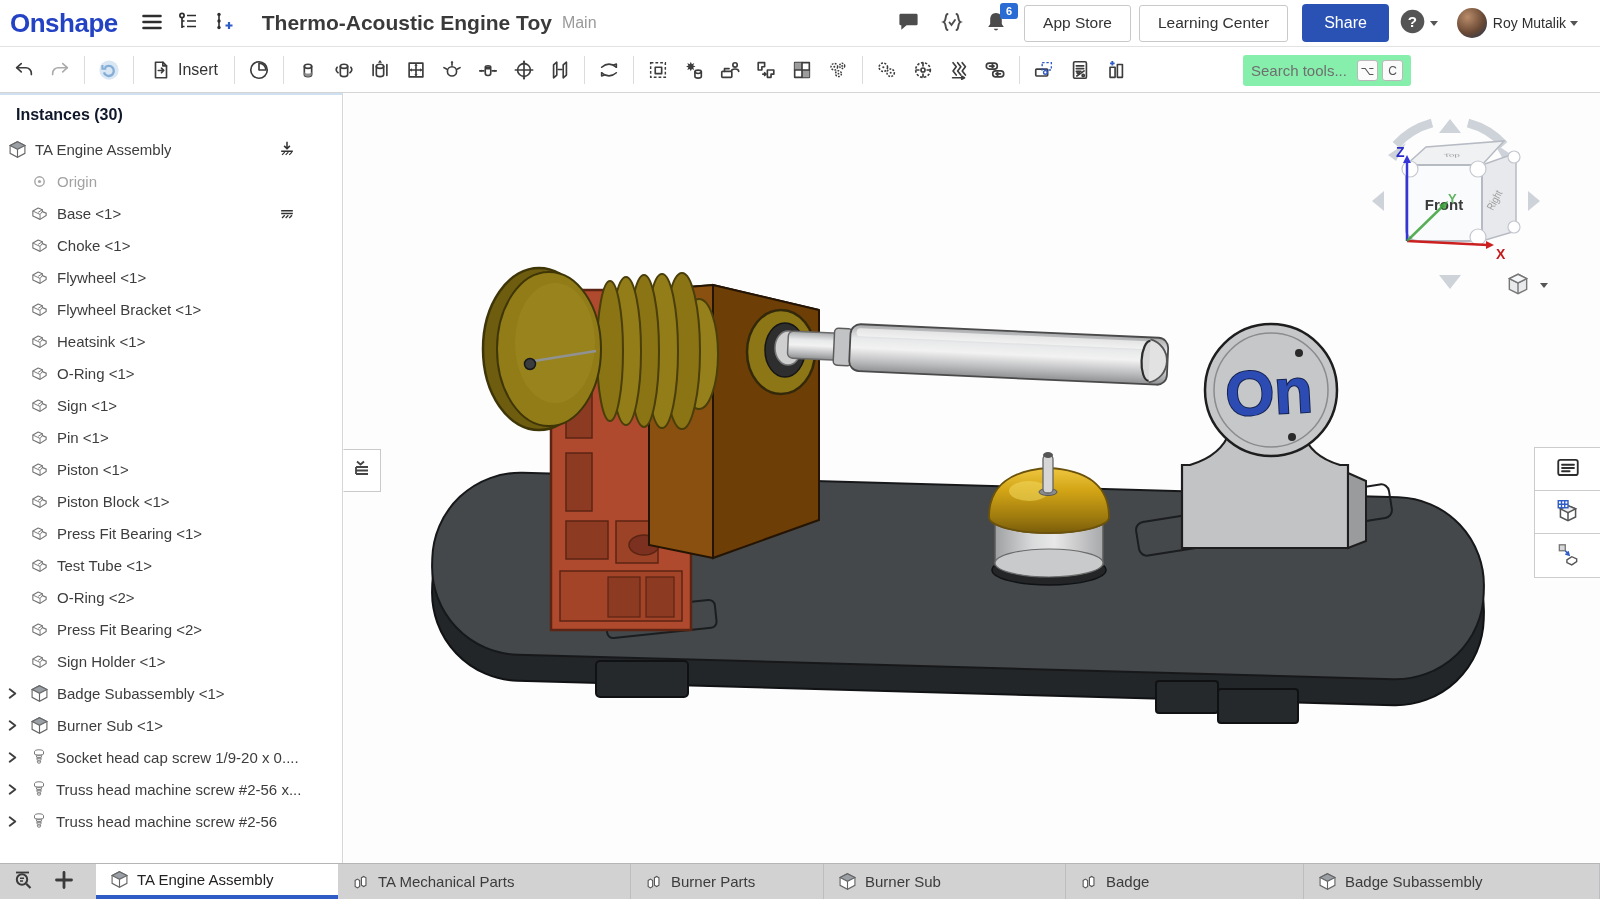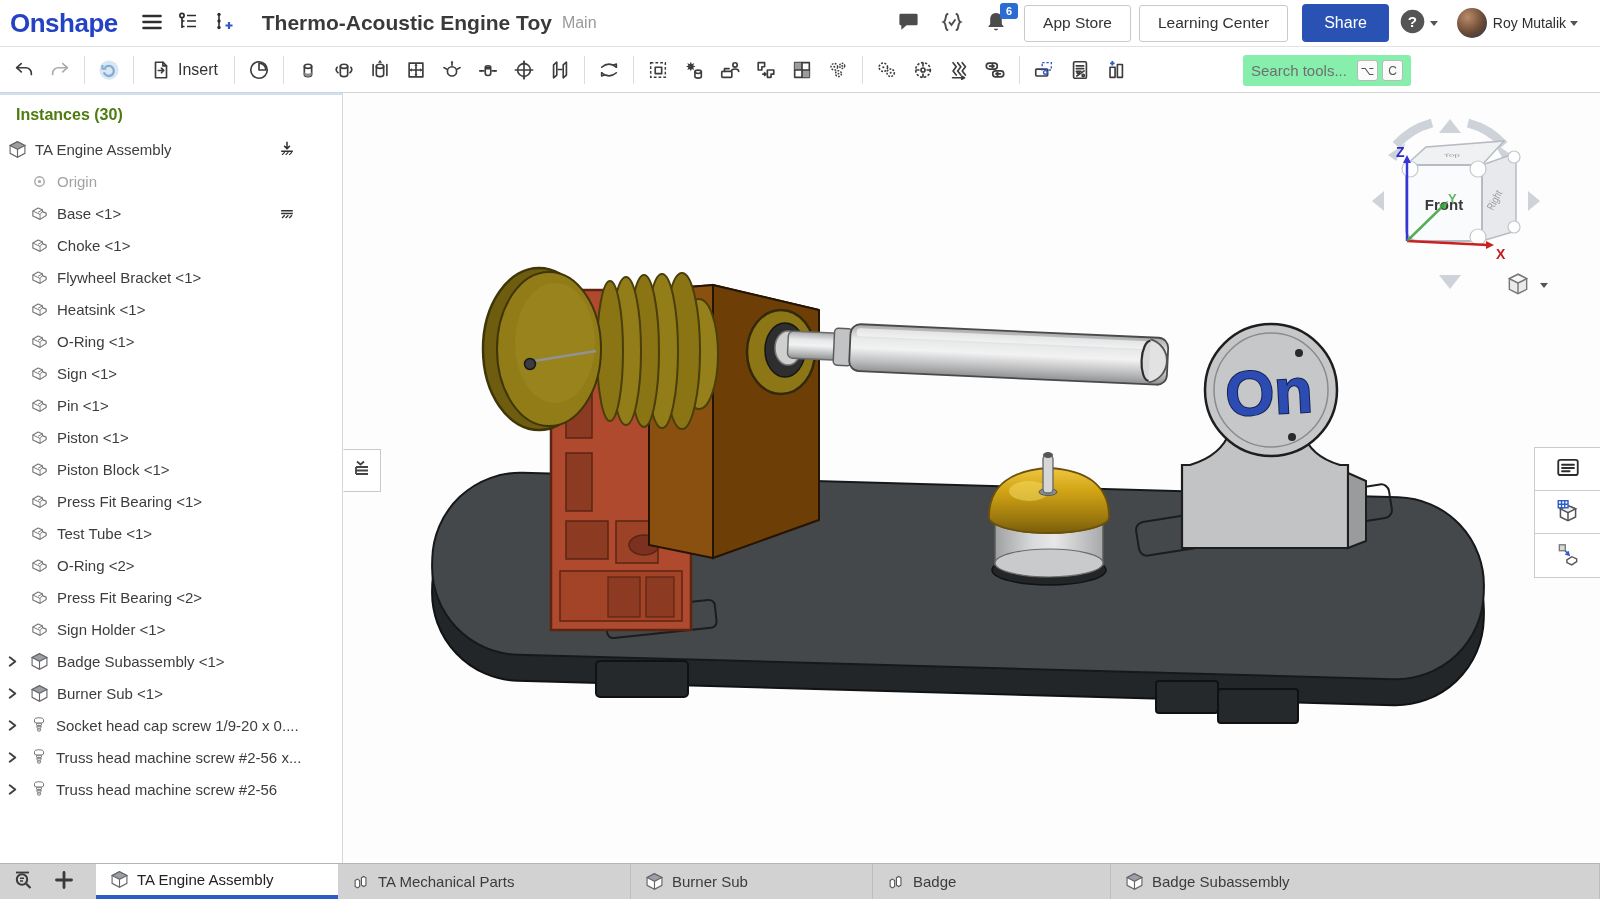--- a/index.html
+++ b/index.html
@@ -43,21 +43,21 @@
   #search-tools { position:absolute; left:1243px; top:8px; width:168px; height:31px; background:#86efac;
                   border-radius:3px; display:flex; align-items:center; padding:0 8px; cursor:text; }
   #search-tools .ph { font-size:15px; color:#6f6f6f; white-space:nowrap; }
   .key-badge { width:21px; height:21px; border:1px solid #b9b9b9; border-radius:3px; background:#fbfbfb;
                color:#555; font-size:12px; display:flex; align-items:center; justify-content:center; margin-left:4px; }
   #search-tools .keys { margin-left:auto; display:flex; }
 
   
   #instances-panel { position:absolute; top:93px; left:0; width:343px; height:770px; background:#fff;
                      border-right:1px solid #d6d6d6; overflow:hidden; border-top:2px solid #cfe0f0; }
-  #panel-title { padding:11px 16px 9px; font-size:16px; font-weight:bold; color:#4d7c0f; }
+  #panel-title { padding:11px 16px 9px; font-size:16px; font-weight:bold; color:#0f172a; }
   .row { position:relative; height:32px; display:flex; align-items:center; padding-left:30px;
          font-size:15px; color:#3d3d3d; cursor:pointer; white-space:nowrap; }
   .row.root { padding-left:8px; }
   .row .chev { position:absolute; left:6px; top:10px; display:flex; }
   .row .g-icon { margin-right:8px; display:flex; flex:0 0 auto; }
   .row .lbl { overflow:hidden; text-overflow:clip; }
   .row .badge { position:absolute; right:46px; top:7px; display:flex; }
   .row.muted { color:#a2a2a2; }
 
   #collapse-toggle { position:absolute; left:343px; top:449px; width:38px; height:43px; background:#fff;
@@ -478,20 +478,29 @@
           </span>
           <span class="lbl">Choke &lt;1&gt;</span>
         </div>
         <div class="row">
           <span class="g-icon">
             <svg width="19" height="19" viewBox="0 0 20 20">
               <path d="M3 7.4 8.6 4.2 13 6 13 8 17 9.6 17 12 10.6 16.2 3 12.6 Z" fill="#fff" stroke="#777" stroke-width="1.2" stroke-linejoin="round"></path>
               <path d="M3 7.4 10.6 11 10.6 16.2 M10.6 11 13 8 M13 6 8.6 8.8" fill="none" stroke="#777" stroke-width="1"></path>
             </svg>
           </span>
+          <span class="lbl">Flywheel &lt;1&gt;</span>
+        </div>
+        <div class="row">
+          <span class="g-icon">
+            <svg width="19" height="19" viewBox="0 0 20 20">
+              <path d="M3 7.4 8.6 4.2 13 6 13 8 17 9.6 17 12 10.6 16.2 3 12.6 Z" fill="#fff" stroke="#777" stroke-width="1.2" stroke-linejoin="round"></path>
+              <path d="M3 7.4 10.6 11 10.6 16.2 M10.6 11 13 8 M13 6 8.6 8.8" fill="none" stroke="#777" stroke-width="1"></path>
+            </svg>
+          </span>
           <span class="lbl">Flywheel Bracket &lt;1&gt;</span>
         </div>
         <div class="row">
           <span class="g-icon">
             <svg width="19" height="19" viewBox="0 0 20 20">
               <path d="M3 7.4 8.6 4.2 13 6 13 8 17 9.6 17 12 10.6 16.2 3 12.6 Z" fill="#fff" stroke="#777" stroke-width="1.2" stroke-linejoin="round"></path>
               <path d="M3 7.4 10.6 11 10.6 16.2 M10.6 11 13 8 M13 6 8.6 8.8" fill="none" stroke="#777" stroke-width="1"></path>
             </svg>
           </span>
           <span class="lbl">Heatsink &lt;1&gt;</span>
@@ -879,20 +888,29 @@
         </div>
         <div class="tab" style="width: 293px;">
           <span style="display: flex;">
             <svg width="18" height="18" viewBox="0 0 20 20">
               <path d="M3.5 8.3 6 6.8 8.5 8.3 8.5 15 6 16.5 3.5 15 Z" fill="#fff" stroke="#555" stroke-width="1.2"></path>
               <path d="M10.5 5.3 13 3.8 15.5 5.3 15.5 13.5 13 15 10.5 13.5 Z" fill="#fff" stroke="#555" stroke-width="1.2"></path>
             </svg>
           </span>
           <span>TA Mechanical Parts</span>
         </div>
+        <div class="tab" style="width: 193px;">
+          <span style="display: flex;">
+            <svg width="18" height="18" viewBox="0 0 20 20">
+              <path d="M3.5 8.3 6 6.8 8.5 8.3 8.5 15 6 16.5 3.5 15 Z" fill="#fff" stroke="#555" stroke-width="1.2"></path>
+              <path d="M10.5 5.3 13 3.8 15.5 5.3 15.5 13.5 13 15 10.5 13.5 Z" fill="#fff" stroke="#555" stroke-width="1.2"></path>
+            </svg>
+          </span>
+          <span>Burner Parts</span>
+        </div>
         <div class="tab" style="width: 242px;">
           <span style="display: flex;">
             <svg width="19" height="19" viewBox="0 0 20 20">
               <path d="M10 1.8 17.8 5.8 17.8 14 10 18.2 2.2 14 2.2 5.8 Z" fill="#fff" stroke="#666" stroke-width="1.2"></path>
               <path d="M10 1.8 17.8 5.8 10 9.8 2.2 5.8 Z" fill="#9aa0a6" stroke="#666" stroke-width="1.2"></path>
               <path d="M10 9.8 V18.2" stroke="#666" stroke-width="1.2" fill="none"></path>
             </svg>
           </span>
           <span>Burner Sub</span>
         </div>

